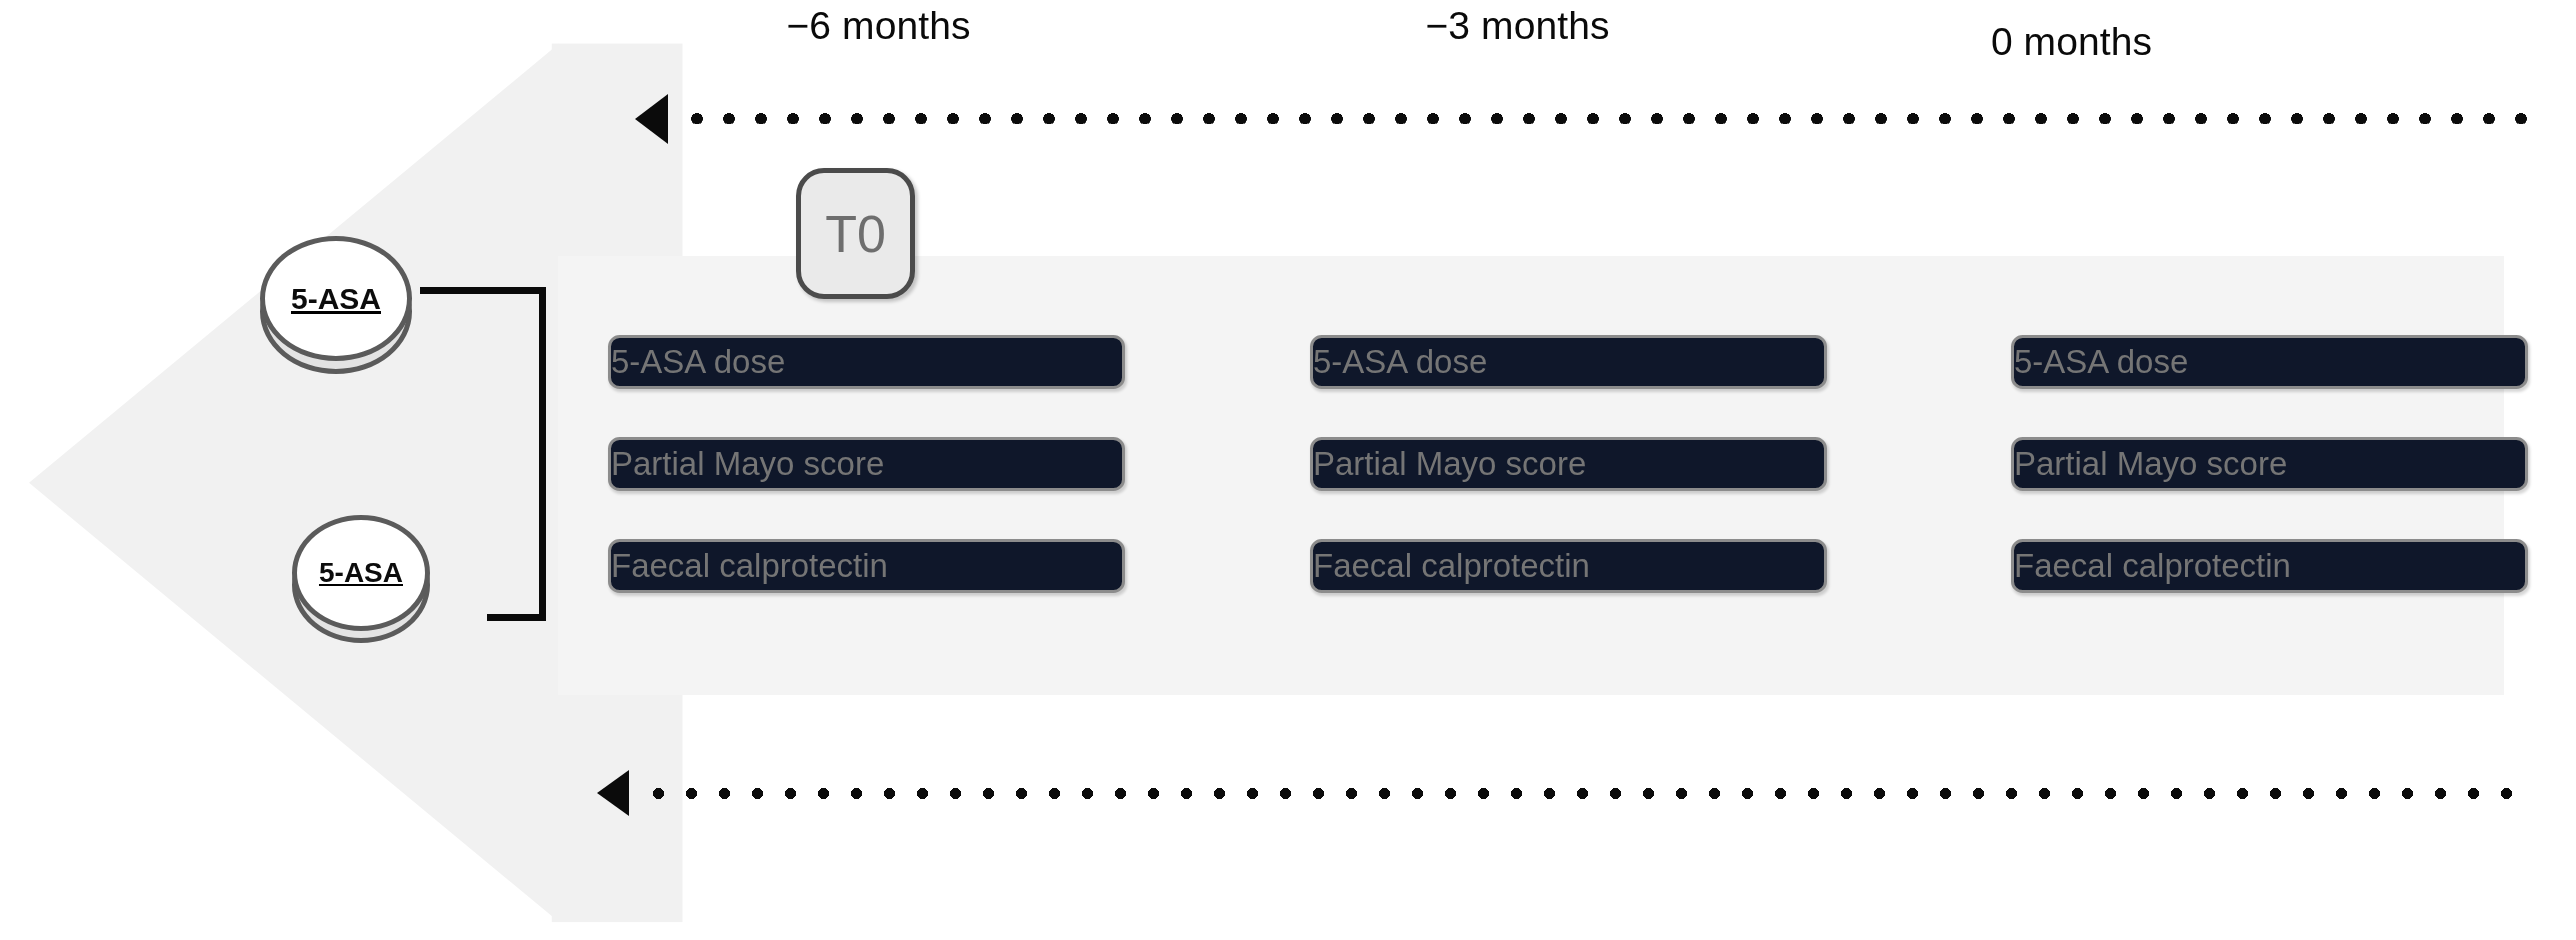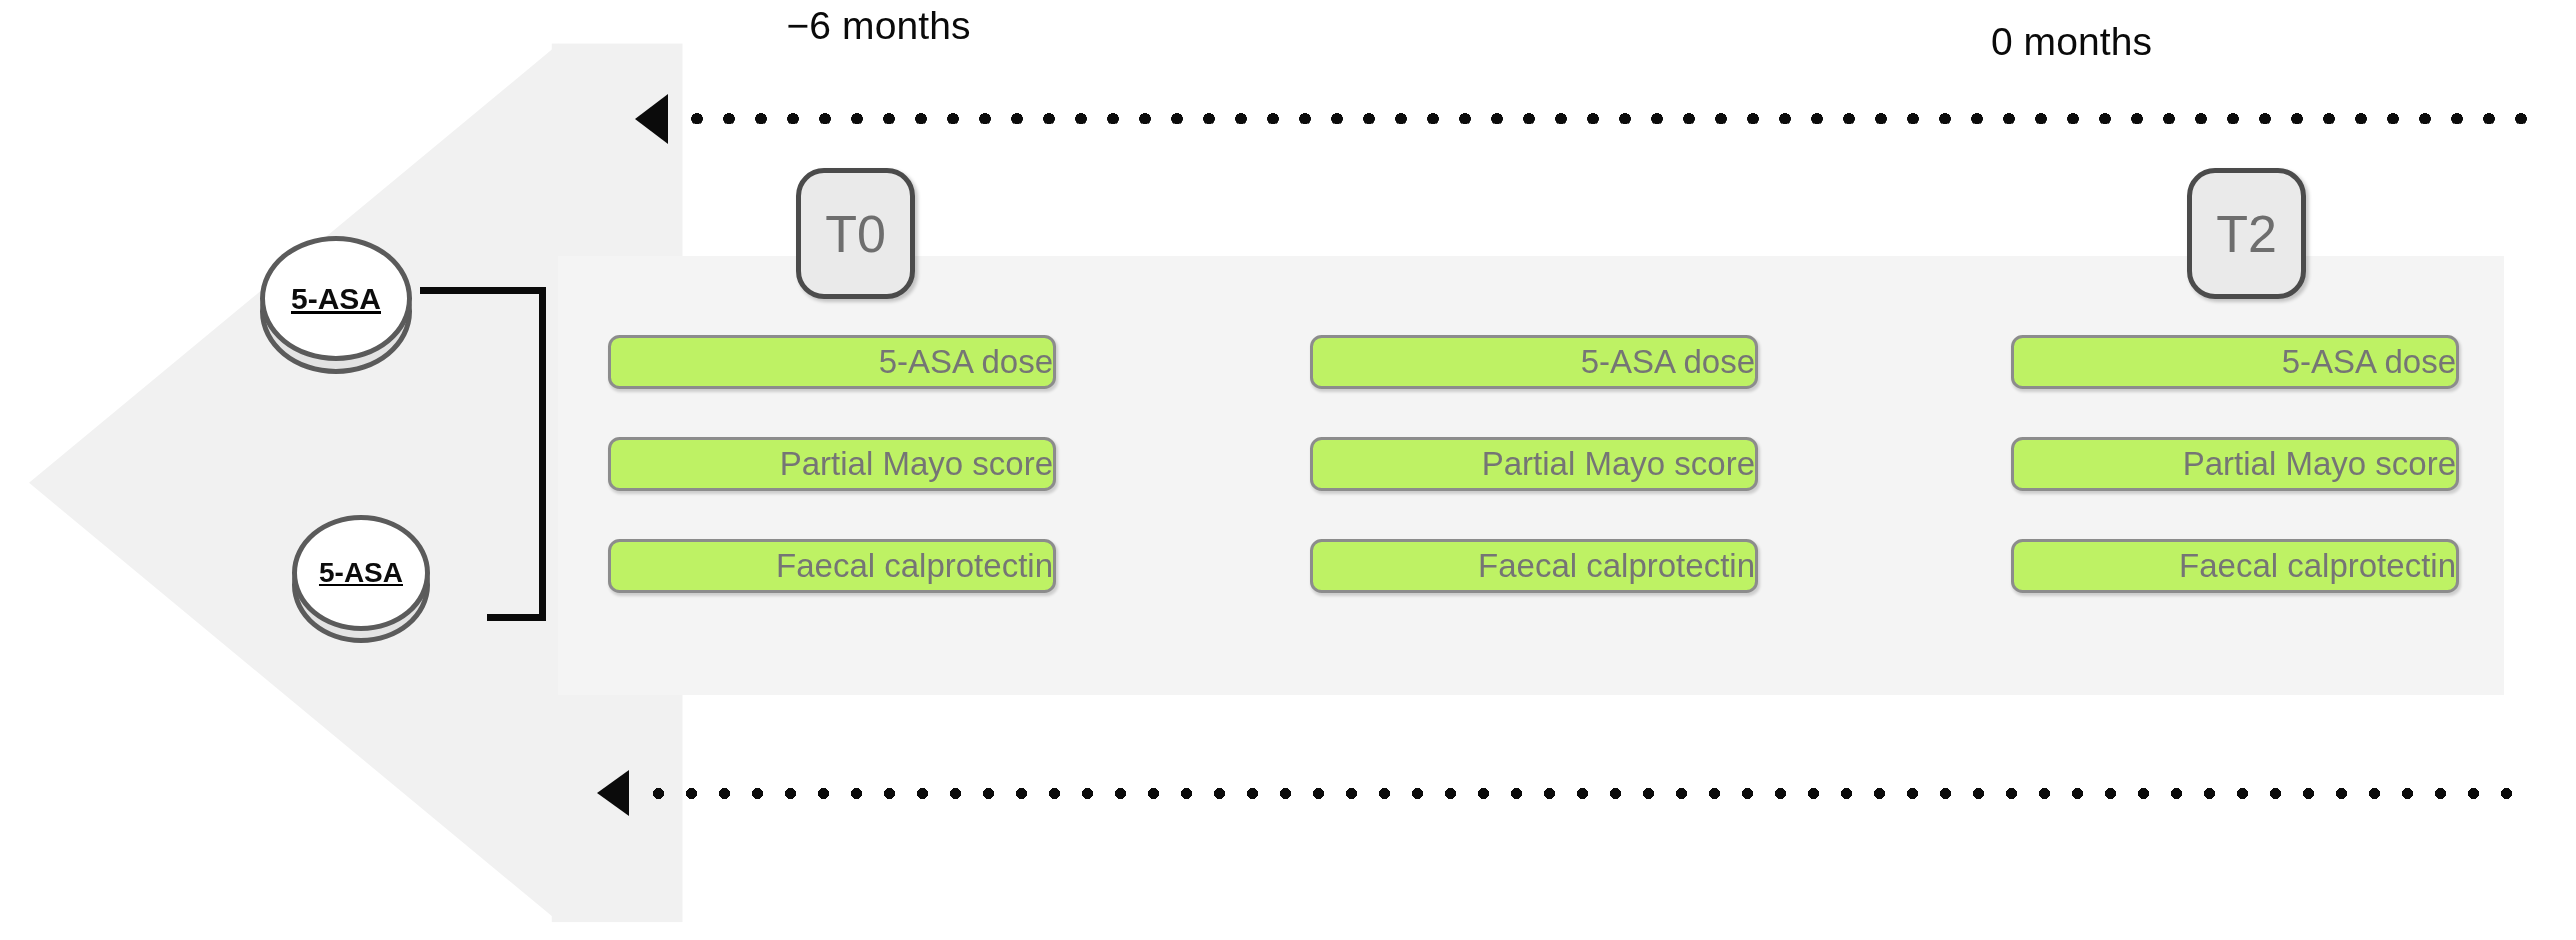--- a/index.html
+++ b/index.html
@@ -68,26 +68,26 @@
     border:5.1px solid #4b4b4b;
     border-radius:28px;
     display:flex;align-items:center;justify-content:center;
     font-size:52px;color:#6e6e6e;
     box-shadow:2.2px 2.9px 3.6px rgba(0,0,0,.20);
   }
 
   
   .meas-box{
     position:absolute;
-    width:448px;height:54px;
-    box-sizing:border-box;
-    background:#bef264;
+    width:517px;height:54px;
+    box-sizing:border-box;
+    background:#0f172a;
     border:3.6px solid #8c8c8c;
     border-radius:11.6px;
-    display:flex;align-items:center;justify-content:flex-end;
+    display:flex;align-items:center;justify-content:flex-start;
     font-size:33px;color:#757575;
     white-space:nowrap;
     box-shadow:1.5px 2.2px 2.9px rgba(0,0,0,.16);
   }
 
   
   .tablet{
     position:absolute;
     box-sizing:border-box;
     border-radius:50%;
@@ -139,27 +139,25 @@
   </svg>
 
   <div class="inner-panel"></div>
 
   <div class="dot-arrow top" style="left:635px;top:94px;width:1895px;height:49px;">
     <div class="head"></div>
     <div class="dots"></div>
   </div>
 
   <div class="month-label" style="left:726px;top:3.6px;width:305px;">−6 months</div>
+  <div class="month-label" style="left:1365px;top:3.6px;width:305px;">−3 months</div>
   <div class="month-label" style="left:1919px;top:3.6px;width:305px;margin-top:16px;">0 months</div>
 
   <div class="tp-chip" style="left:796px;top:168px;">
     <span>T0</span>
-  </div>
-  <div class="tp-chip" style="left:2187px;top:168px;">
-    <span>T2</span>
   </div>
 
   <div class="meas-box" style="left:608px;top:335px;">
     <span>5-ASA dose</span>
   </div>
   <div class="meas-box" style="left:608px;top:437px;">
     <span>Partial Mayo score</span>
   </div>
   <div class="meas-box" style="left:608px;top:539px;">
     <span>Faecal calprotectin</span>

